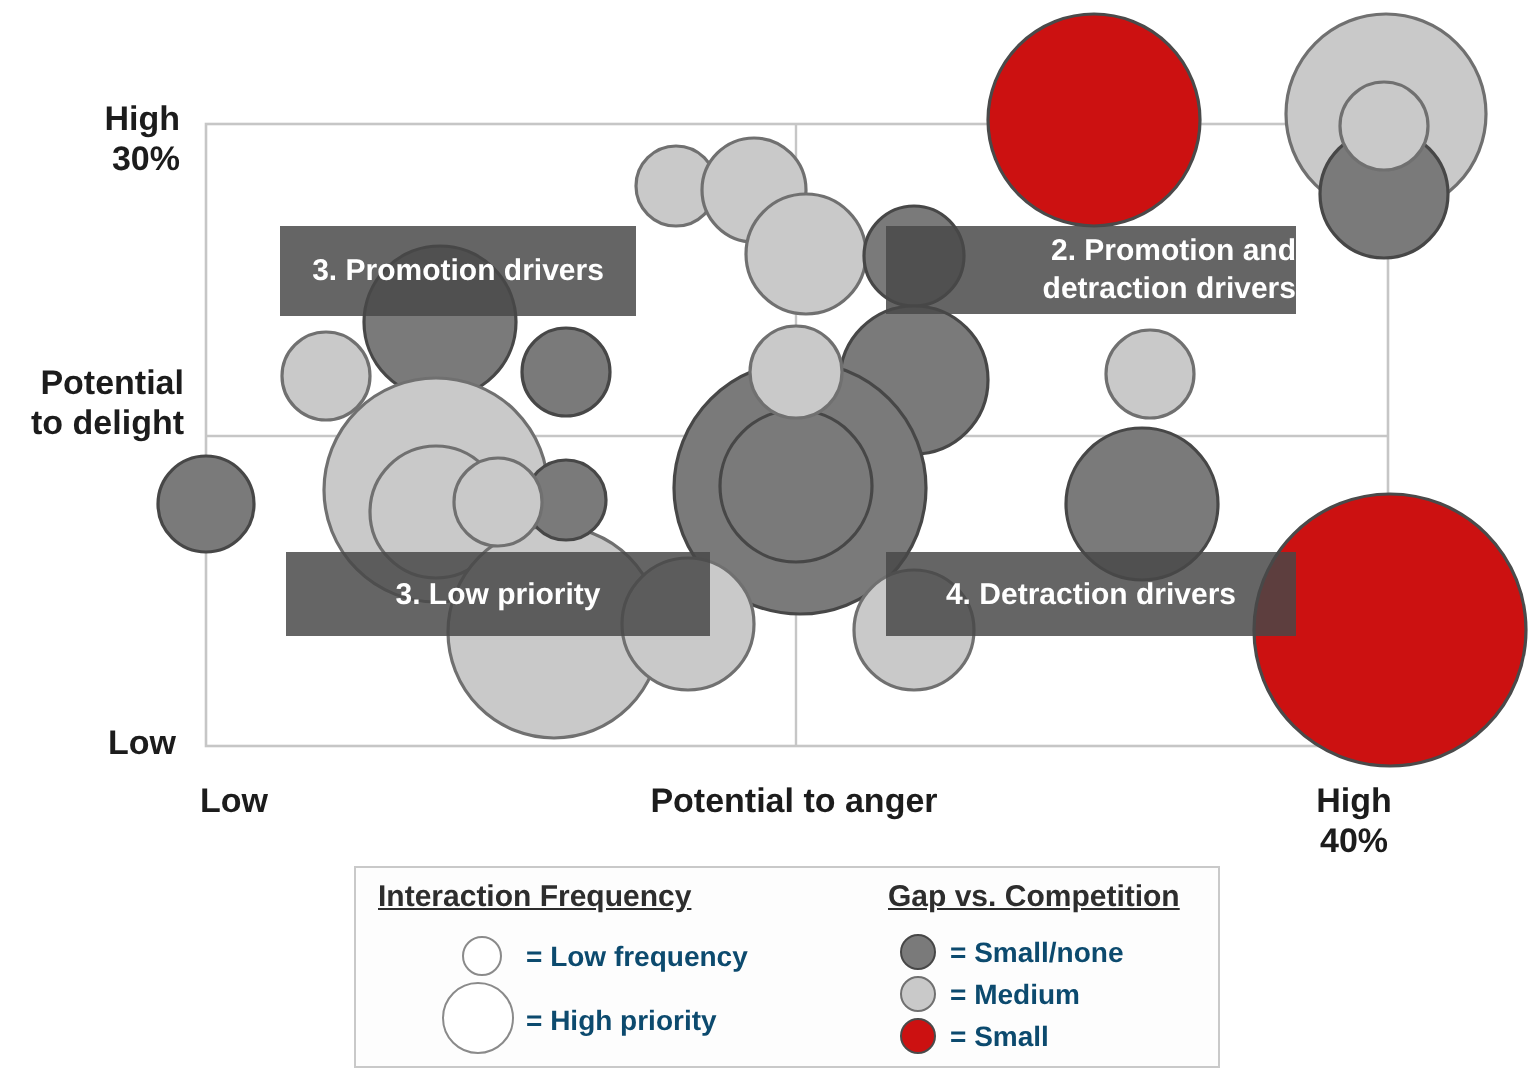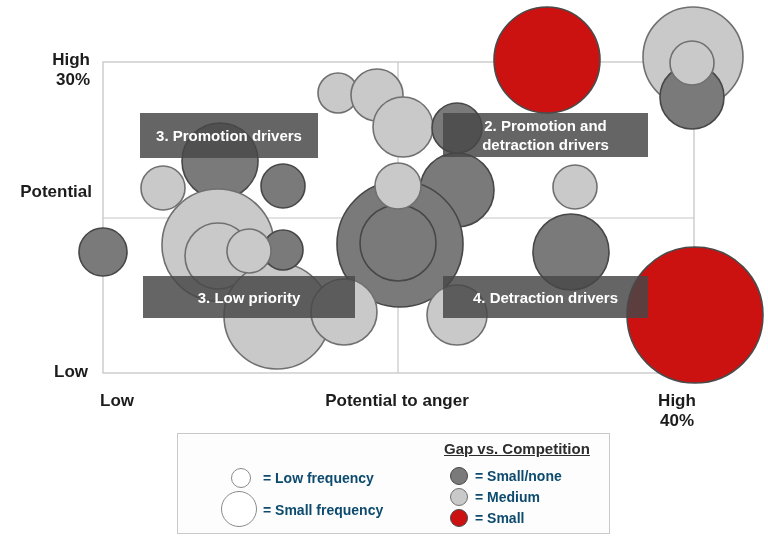--- a/index.html
+++ b/index.html
@@ -9,21 +9,21 @@
   }
   .stage svg{position:absolute;left:0;top:0;}
 
   
   .qbox{
     position:absolute;background:rgba(72,72,72,0.84);color:#ffffff;
     font-weight:bold;font-size:15px;line-height:19px;
     display:flex;flex-direction:column;justify-content:center;text-align:center;
   }
   .qbox-1{left:140px;top:113px;width:178px;height:45px;}
-  .qbox-2{left:443px;top:113px;width:205px;height:44px;}
+  .qbox-2{left:443px;top:113px;width:205px;height:44px;align-items:flex-end;}
   .qbox-3{left:143px;top:276px;width:212px;height:42px;}
   .qbox-4{left:443px;top:276px;width:205px;height:42px;}
 
   
   .axis-label{position:absolute;font-weight:bold;font-size:17px;line-height:20px;color:#1c1c1c;}
   .y-high{left:8px;top:50px;width:82px;text-align:right;}
   .y-mid{left:0px;top:182px;width:92px;text-align:right;}
   .y-low{left:10px;top:362px;width:78px;text-align:right;}
   .x-low{left:100px;top:391px;width:60px;text-align:left;}
   .x-mid{left:277px;top:391px;width:240px;text-align:center;}
@@ -113,34 +113,36 @@
   <div class="qbox qbox-4">
     <span>4. Detraction drivers</span>
   </div>
 
   <div class="axis-label y-high">
     <div>High</div>
     <div>30%</div>
   </div>
   <div class="axis-label y-mid">
     <div>Potential</div>
+    <div>to delight</div>
   </div>
   <div class="axis-label y-low">Low</div>
   <div class="axis-label x-low">Low</div>
   <div class="axis-label x-mid">Potential to anger</div>
   <div class="axis-label x-high">
     <div>High</div>
     <div>40%</div>
   </div>
 
   <div class="legend">
+    <div class="legend-title freq">Interaction Frequency</div>
     <div class="freq-circle freq-small"></div>
     <div class="legend-item-label lbl-lowfreq">= Low frequency</div>
     <div class="freq-circle freq-large"></div>
-    <div class="legend-item-label lbl-highfreq">= Small frequency</div>
+    <div class="legend-item-label lbl-highfreq">= High priority</div>
 
     <div class="legend-title gap">Gap vs. Competition</div>
     <div class="gap-dot dot-small" style="background: rgb(122, 122, 122); border-color: rgb(71, 71, 71);"></div>
     <div class="legend-item-label lbl-small">= Small/none</div>
     <div class="gap-dot dot-medium" style="background: rgb(201, 201, 201); border-color: rgb(112, 112, 112);"></div>
     <div class="legend-item-label lbl-medium">= Medium</div>
     <div class="gap-dot dot-high" style="background: rgb(204, 17, 17); border-color: rgb(74, 74, 74);"></div>
     <div class="legend-item-label lbl-high">= Small</div>
   </div>
 

